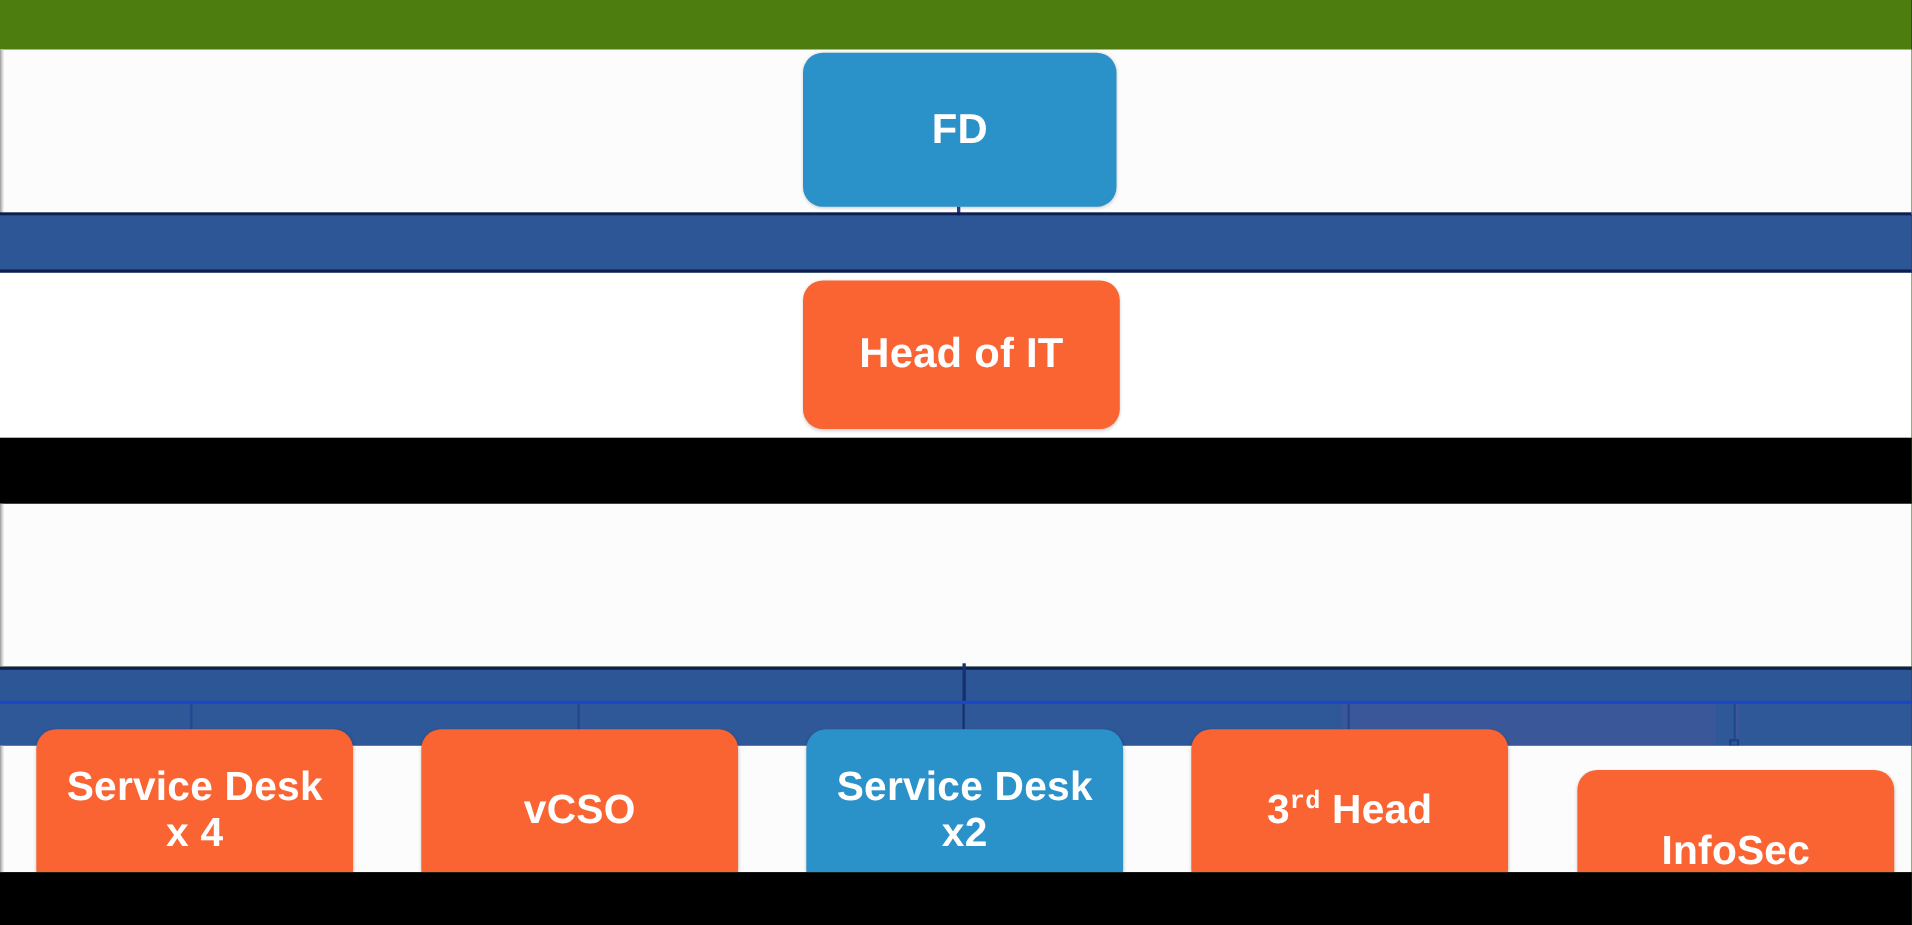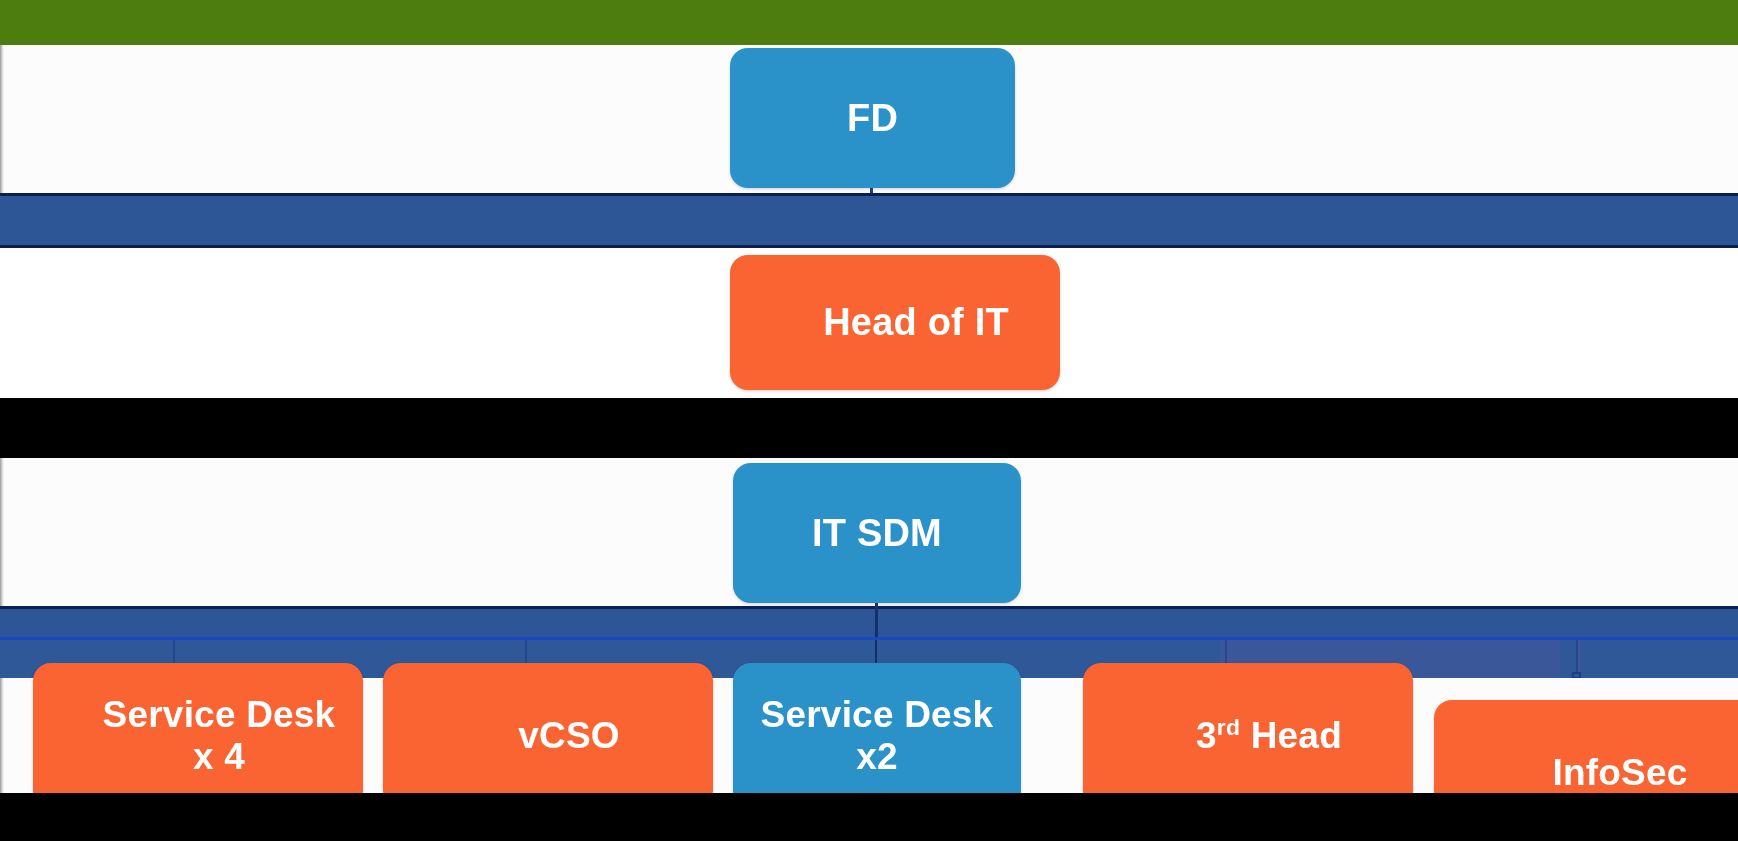--- a/index.html
+++ b/index.html
@@ -85,28 +85,29 @@
     justify-content: center;
     text-align: center;
     color: #ffffff;
     font-weight: bold;
     line-height: 1.12;
     letter-spacing: 0.2px;
     box-shadow: 0 1px 3px rgba(0,0,0,0.18);
     user-select: none;
   }
   .node.blue   { background: #2b91c9; }
-  .node.orange { background: #fa6432; padding-left: 42px; }
+  .node.orange { background: #fa6432; }
 
   .node .label { padding: 0 10px; }
 
   sup {
     font-size: 0.62em;
     vertical-align: super;
     line-height: 0;
+    font-family: Liberation Mono, monospace;
   }
 </style>
 </head>
 <body>
 
 <div id="stage">
 
   <div class="row-bg" style="top:45px; height:150px;">
     <div class="edge-line"></div>
   </div>
@@ -125,23 +126,20 @@
   <div class="node orange" style="left:730px; top:255px; width:288px; height:135px; font-size:38px;">
     <span class="label">Head of IT</span>
   </div>
 
   <div class="band" style="top:398px; height:60px; background:#000000;"></div>
 
   <div class="row-bg" style="top:458px; height:148px;">
     <div class="edge-line"></div>
   </div>
 
-  <div class="node blue" style="left:733px; top:463px; width:288px; height:140px; font-size:38px;">
-    <span class="label">IT SDM</span>
-  </div>
 
   <div class="rule" style="top:606px;"></div>
   <div class="band band-a" style="top:609px; height:30px;"></div>
   <div class="tick" style="left:875px; top:603px; height:40px; background:#16306e;"></div>
   <div class="rule-blue" style="top:637px;"></div>
   <div class="band band-c" style="top:640px; height:38px;"></div>
   <div class="band band-b" style="top:640px; left:1220px; width:340px; height:38px;"></div>
 
   <div class="tick" style="left:173px; top:640px; height:38px; background:#2f5899; border-left:2px solid #22478f;"></div>
   <div class="tick" style="left:525px; top:640px; height:38px; background:#2f5899; border-left:2px solid #22478f;"></div>

